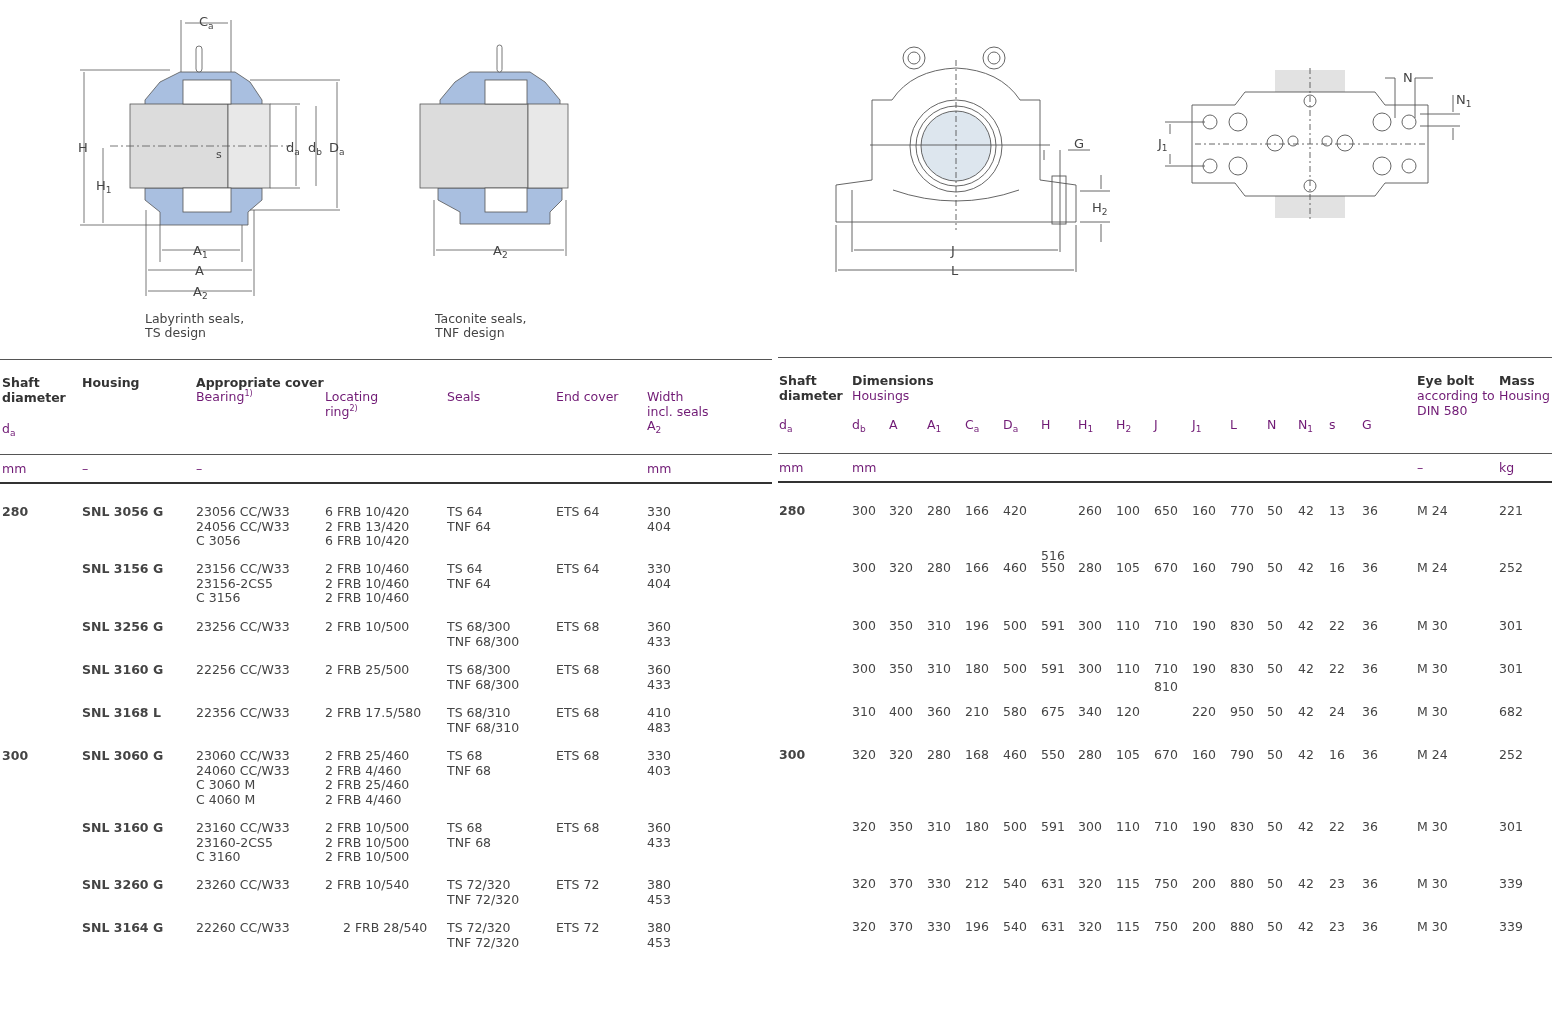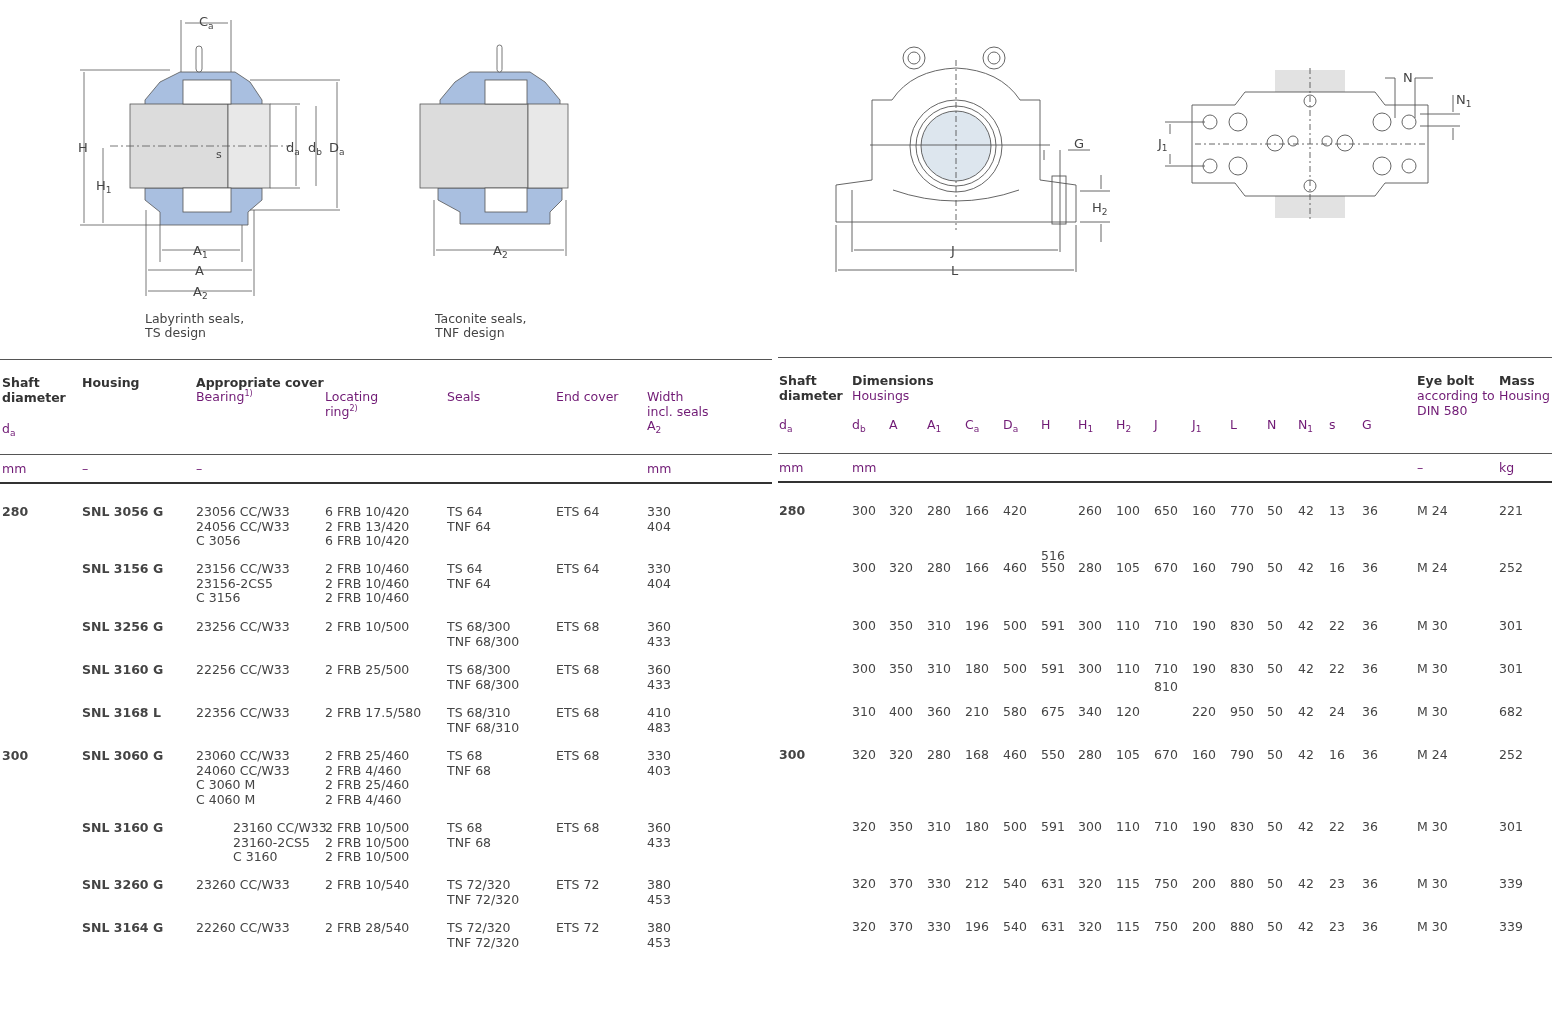--- a/index.html
+++ b/index.html
@@ -266,21 +266,21 @@
 2 FRB 4/460</div>
         <div class="cell" style="left: 447px; top: 749px;">TS 68
 TNF 68</div>
         <div class="cell" style="left: 556px; top: 749px;">ETS 68</div>
         <div class="cell" style="left: 647px; top: 749px;">330
 403</div>
       </div>
       <div>
         <div class="cell bold" style="left: 2px; top: 821px;"></div>
         <div class="cell bold" style="left: 82px; top: 821px;">SNL 3160 G</div>
-        <div class="cell" style="left: 196px; top: 821px; margin-left: 37px;">23160 CC/W33
+        <div class="cell" style="left: 196px; top: 821px;">23160 CC/W33
 23160-2CS5
 C 3160</div>
         <div class="cell" style="left: 325px; top: 821px;">2 FRB 10/500
 2 FRB 10/500
 2 FRB 10/500</div>
         <div class="cell" style="left: 447px; top: 821px;">TS 68
 TNF 68</div>
         <div class="cell" style="left: 556px; top: 821px;">ETS 68</div>
         <div class="cell" style="left: 647px; top: 821px;">360
 433</div>
@@ -293,21 +293,21 @@
         <div class="cell" style="left: 447px; top: 878px;">TS 72/320
 TNF 72/320</div>
         <div class="cell" style="left: 556px; top: 878px;">ETS 72</div>
         <div class="cell" style="left: 647px; top: 878px;">380
 453</div>
       </div>
       <div>
         <div class="cell bold" style="left: 2px; top: 921px;"></div>
         <div class="cell bold" style="left: 82px; top: 921px;">SNL 3164 G</div>
         <div class="cell" style="left: 196px; top: 921px;">22260 CC/W33</div>
-        <div class="cell" style="left: 325px; top: 921px;">2 FRB 28/540</div>
+        <div class="cell" style="left: 343px; top: 921px;">2 FRB 28/540</div>
         <div class="cell" style="left: 447px; top: 921px;">TS 72/320
 TNF 72/320</div>
         <div class="cell" style="left: 556px; top: 921px;">ETS 72</div>
         <div class="cell" style="left: 647px; top: 921px;">380
 453</div>
       </div>
     </div>
 </div>
 
 <div>

